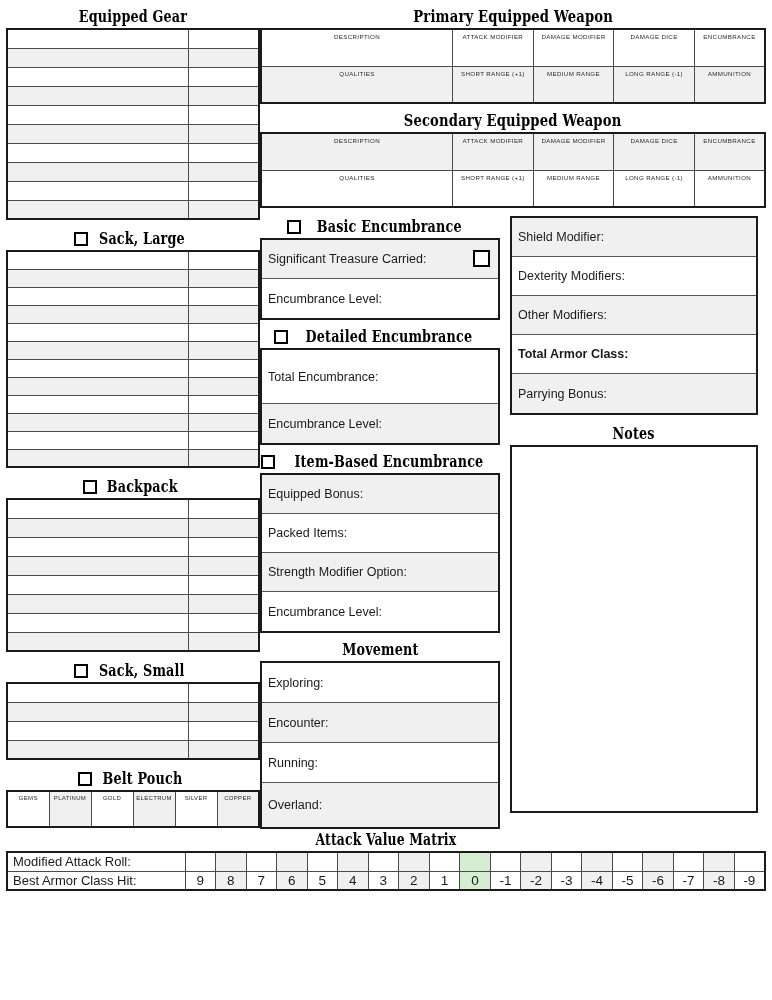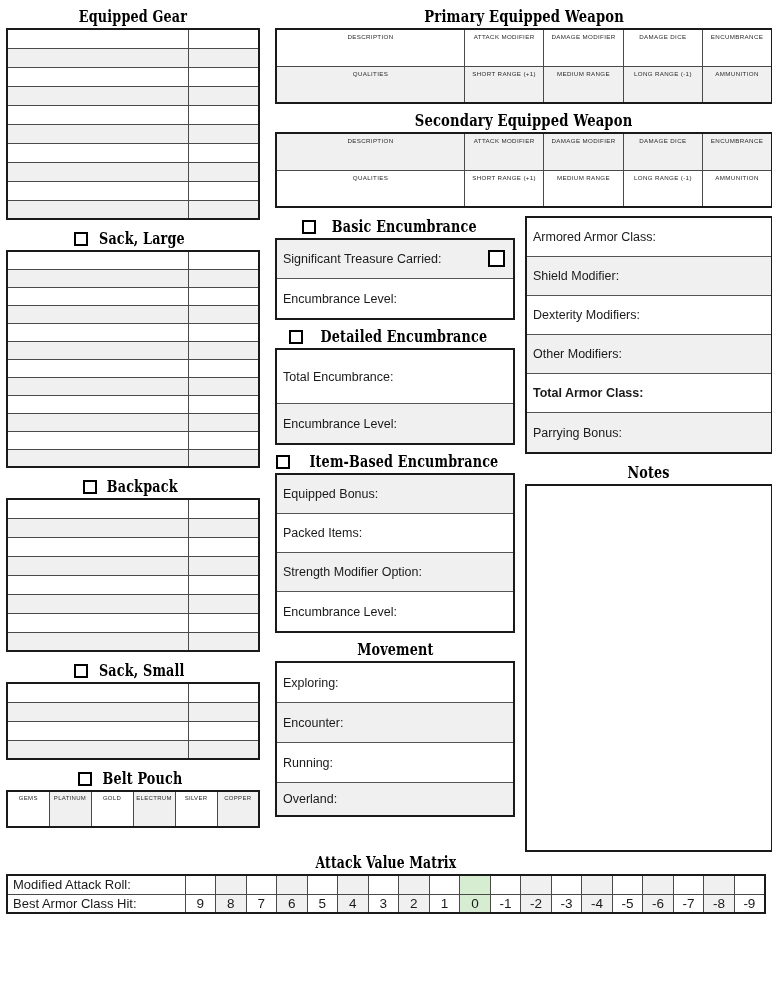--- a/index.html
+++ b/index.html
@@ -158,21 +158,21 @@
     padding-left: 5px;
     width: 178px;
     border-right: 1px solid #4a4a4a;
   }
   .matrix td.mhit { font-size: 13.5px; }
 
   
   .page { position: relative; width: 772px; height: 1000px; padding: 0; }
   .columns {
     display: flex;
-    gap: 15px;
+    gap: 0;
     padding: 6px 6px 0 6px;
   }
   .col-left  { width: 254px; flex: 0 0 254px; }
   .col-mid   { width: 240px; flex: 0 0 240px; }
   .col-right { width: 248px; flex: 0 0 248px; }
 
   .blk { margin-bottom: 0; }
   .sp6 { height: 6px; }
   .sp8 { height: 8px; }
 
@@ -517,34 +517,31 @@
             <div class="fieldbox" id="box-movement">
                 <div class="fieldrow white" style="height:40px">
                   <span class="lbl">Exploring:</span>
                 </div>
                 <div class="fieldrow shade" style="height:40px">
                   <span class="lbl">Encounter:</span>
                 </div>
                 <div class="fieldrow white" style="height:40px">
                   <span class="lbl">Running:</span>
                 </div>
-                <div class="fieldrow shade" style="height:32px">
+                <div class="fieldrow shade" style="height:44px">
                   <span class="lbl">Overland:</span>
                 </div>
               </div>
           </div>
         </div>
 
         <div class="col-right">
 
           <div class="blk">
             <div class="fieldbox" id="box-armor-class">
-                <div class="fieldrow white" style="height:39px">
-                  <span class="lbl">Armored Armor Class:</span>
-                </div>
                 <div class="fieldrow shade" style="height:39px">
                   <span class="lbl">Shield Modifier:</span>
                 </div>
                 <div class="fieldrow white" style="height:39px">
                   <span class="lbl">Dexterity Modifiers:</span>
                 </div>
                 <div class="fieldrow shade" style="height:39px">
                   <span class="lbl">Other Modifiers:</span>
                 </div>
                 <div class="fieldrow white bold" style="height:39px">

